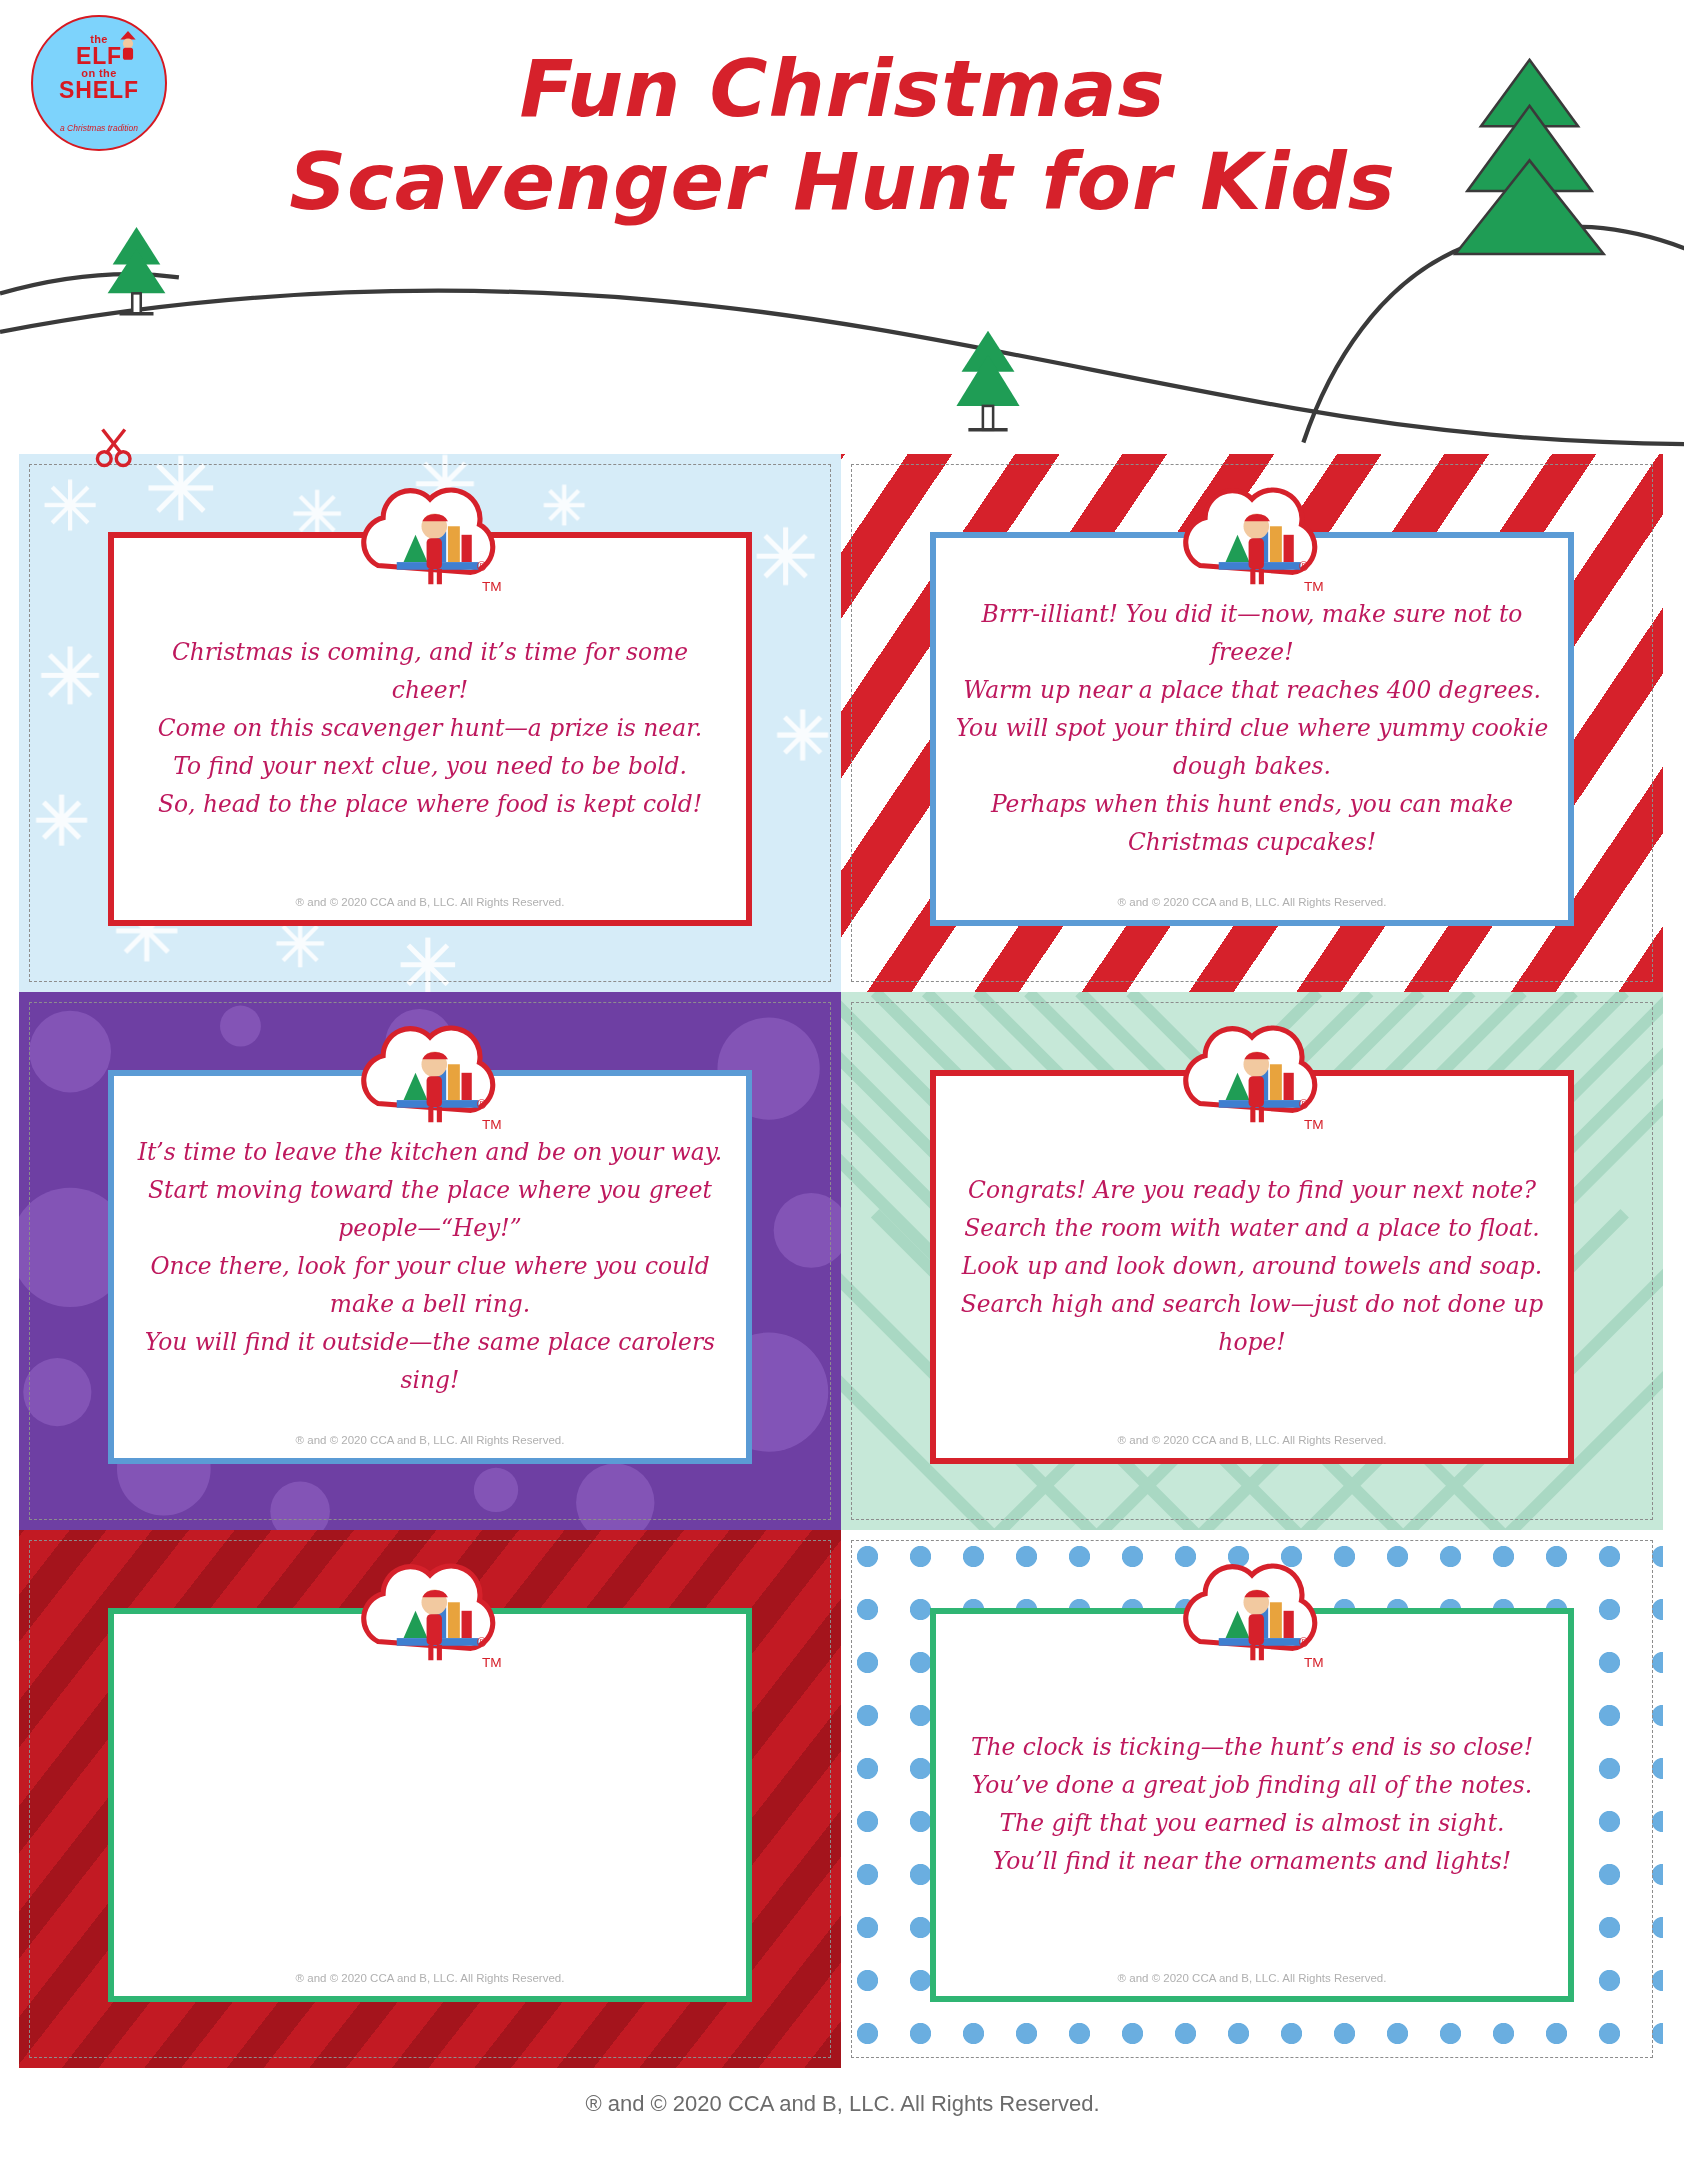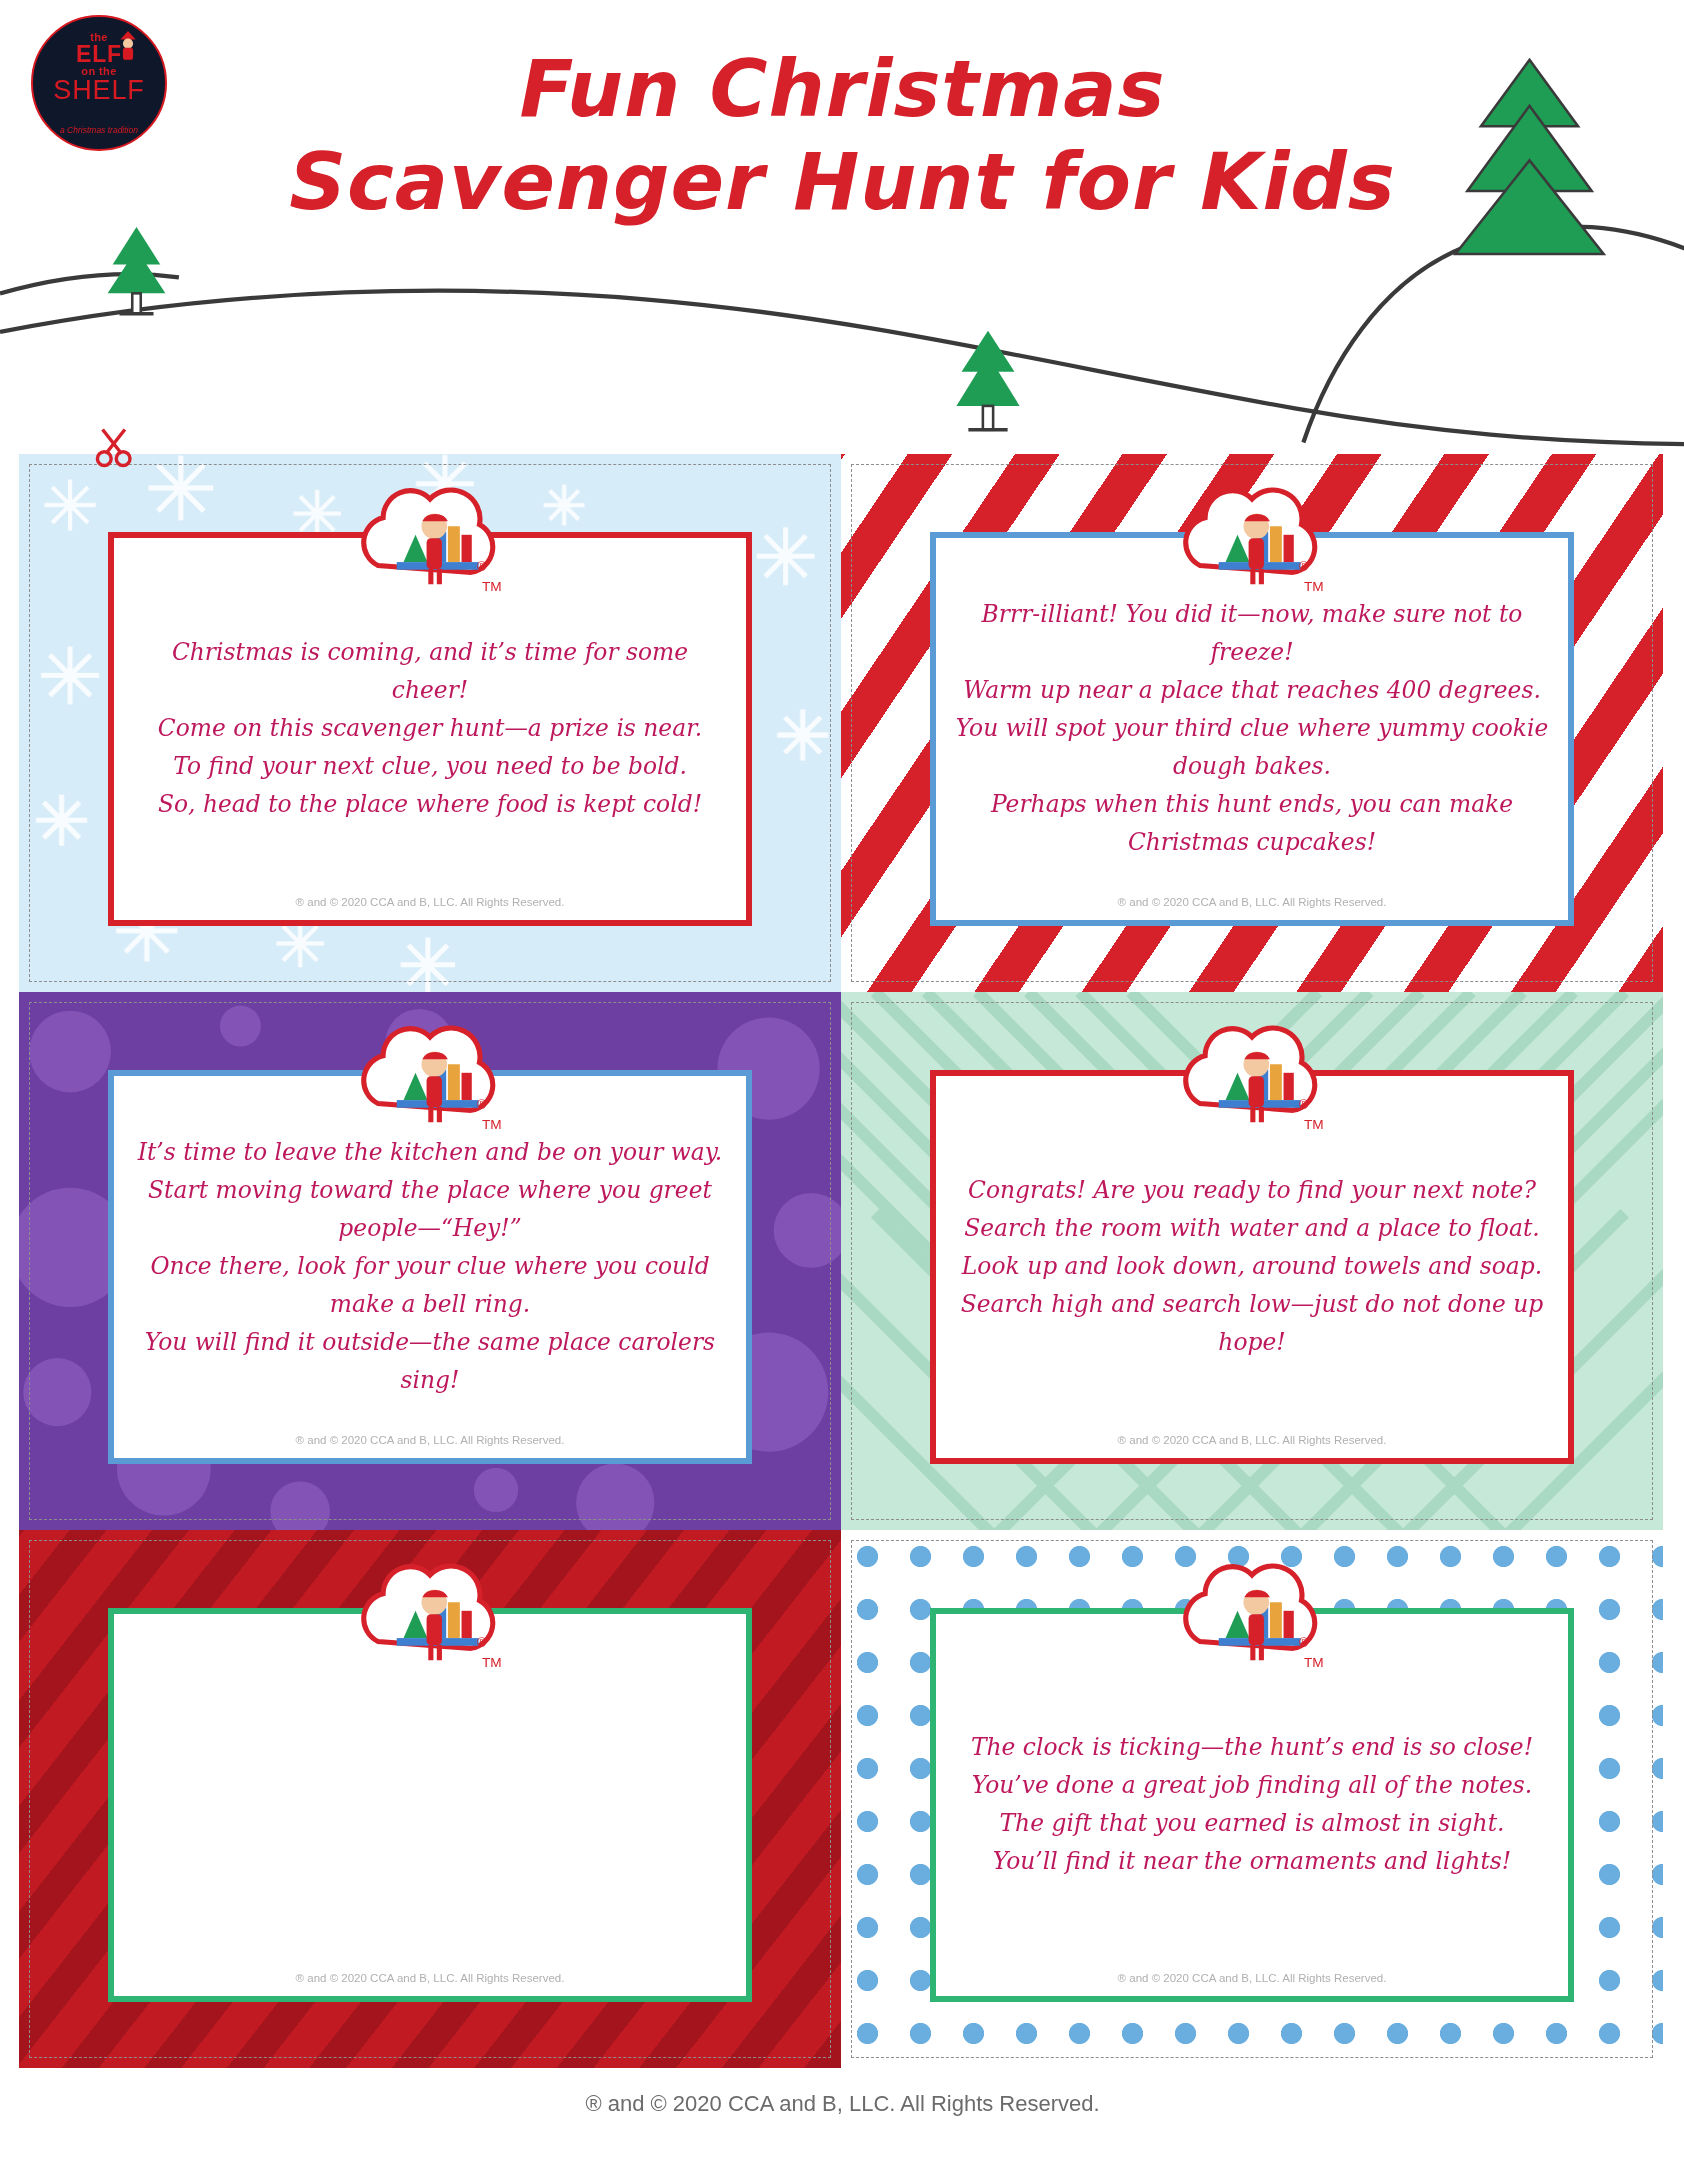--- a/index.html
+++ b/index.html
@@ -21,21 +21,21 @@
     height: 451px;
     width: 100%;
   }
   .brand-logo {
     position: absolute;
     left: 31px;
     top: 15.3px;
     width: 136px;
     height: 136px;
     border-radius: 50%;
-    background: #0f172a;
+    background: #7dd3fc;
     border: 2.6px solid #d71921;
     display: flex;
     flex-direction: column;
     align-items: center;
     justify-content: center;
     text-align: center;
     line-height: 1;
     box-sizing: border-box;
   }
   .brand-logo .l1 {
@@ -45,23 +45,23 @@
     letter-spacing: 0.4px;
   }
   .brand-logo .l2 {
     font-size: 23px;
     color: #d71921;
     font-weight: bold;
     letter-spacing: 0.9px;
     text-align: center;
   }
   .brand-logo .l3 {
-    font-size: 27px;
+    font-size: 23px;
     color: #d71921;
-    font-weight: normal;
+    font-weight: bold;
     letter-spacing: 0.9px;
   }
   .brand-logo .l4 {
     font-size: 8.5px;
     color: #d71921;
     font-style: italic;
     margin-top: 22px;
   }
   .brand-logo .elf-dot {
     position: absolute;

